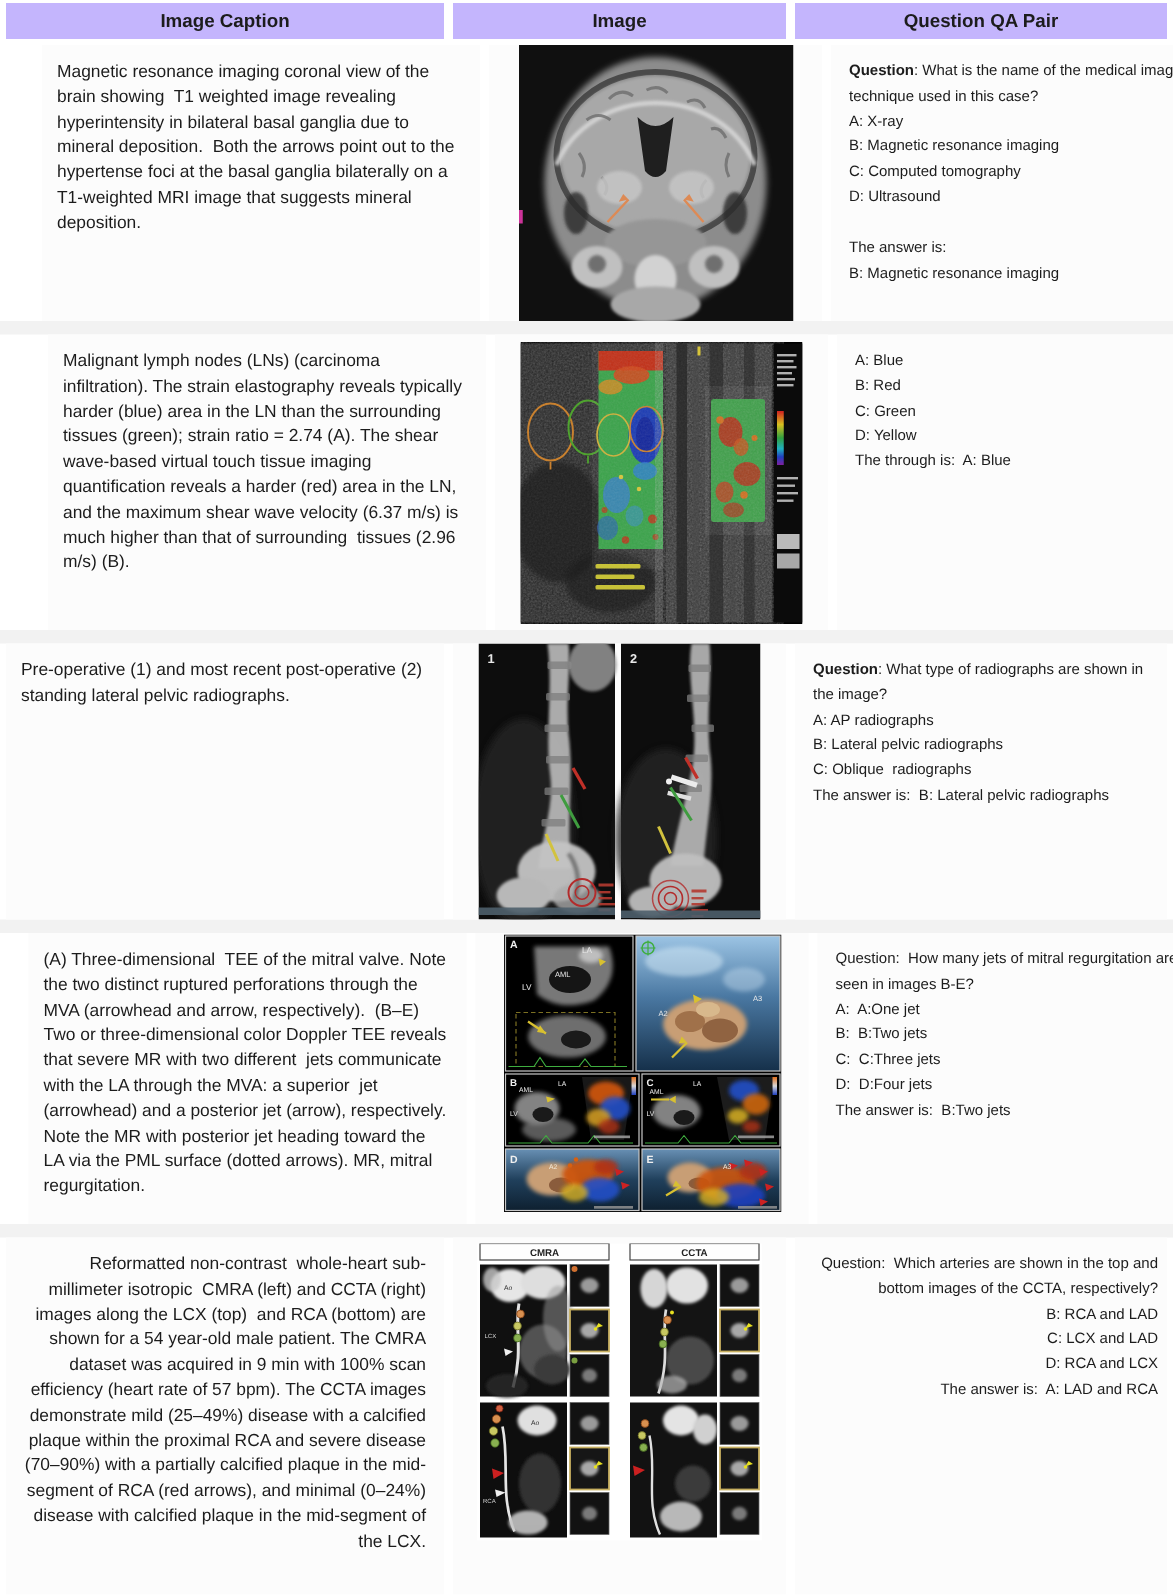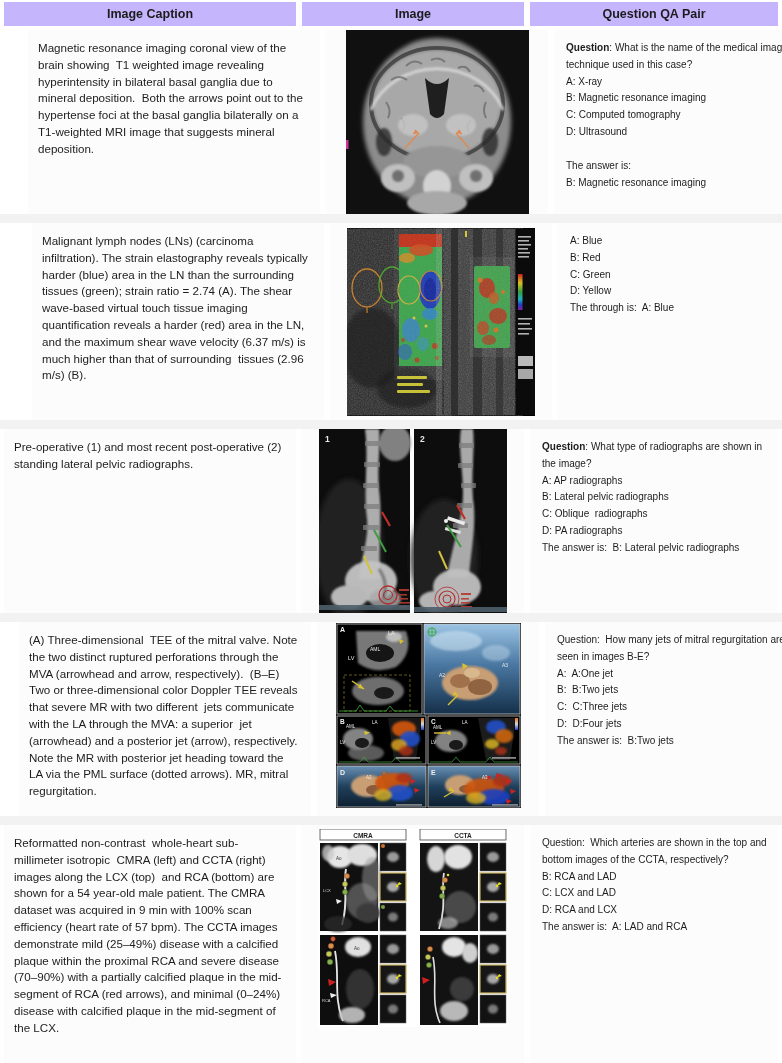--- a/index.html
+++ b/index.html
@@ -17,21 +17,21 @@
   .qa{padding:10px 6px 0 12px;font-size:10px;line-height:16.8px;}
   .qline{white-space:pre-wrap;}
   .blank{height:17px;}
   .b{font-weight:bold;}
   .img{display:flex;justify-content:center;align-items:flex-start;}
   .img svg{display:block;}
   .r1{height:184px;padding-left:28px;}
   .r2{height:197px;padding-left:32px;}
   .r3{height:184px;}
   .r4{height:194px;padding-left:19px;}
-  .r5{height:238px;}
+  .r5{height:238px;text-align:right;}
   .r2 .img{padding-top:5px;}
   .r4 .img{padding-top:1px;}
   .r5 .img{padding-top:4px;}
   text{font-family:"Liberation Sans",sans-serif;}
 </style>
 </head>
 <body>
 
 <div class="page">
 
@@ -284,21 +284,20 @@
           <rect x="142" y="181" width="8" height="1.6"></rect>
         </g>
         <rect x="95" y="178" width="93" height="5" fill="#4e5f6b" opacity="0.9"></rect>
       </svg>
     </div>
     <div class="cell qa">
       <div class="qline"><span class="ql b">Question</span><span>: What type of radiographs are shown in the image?</span></div>
       <div class="qline">A: AP radiographs</div>
       <div class="qline">B: Lateral pelvic radiographs</div>
       <div class="qline">C: Oblique  radiographs</div>
-      <div class="qline">D: PA radiographs</div>
       <div class="qline">The answer is:  B: Lateral pelvic radiographs</div>
     </div>
   </div>
   <div class="sp"></div>
 
   <div class="row r4">
     <div class="cell cap">(A) Three-dimensional  TEE of the mitral valve. Note the two distinct ruptured perforations through the MVA (arrowhead and arrow, respectively).  (B–E) Two or three-dimensional color Doppler TEE reveals that severe MR with two different  jets communicate with the LA through the MVA: a superior  jet (arrowhead) and a posterior jet (arrow), respectively.  Note the MR with posterior jet heading toward the LA via the PML surface (dotted arrows). MR, mitral regurgitation.</div>
     <div class="cell img">
       <svg width="185" height="185" viewBox="0 0 185 185">
         <defs>

